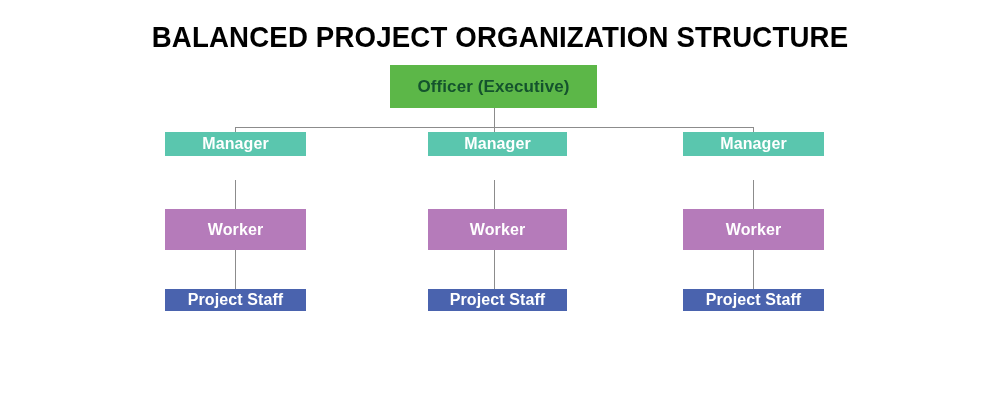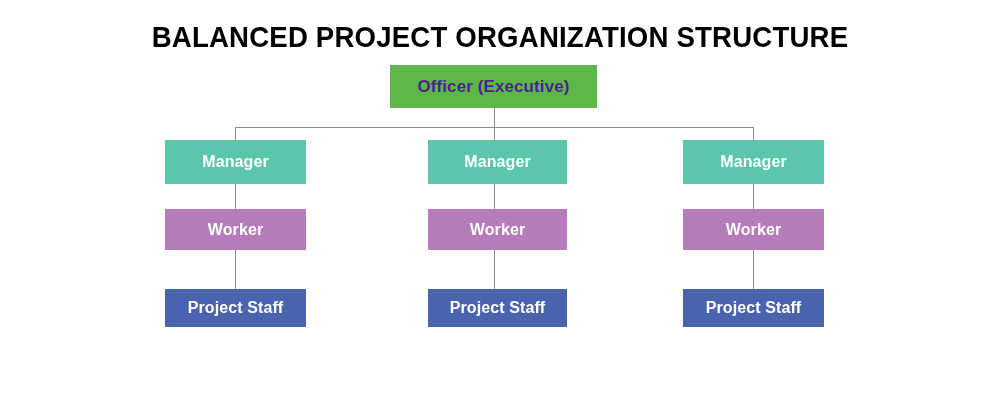--- a/index.html
+++ b/index.html
@@ -89,23 +89,23 @@
   }
 
   .node-root {
     left: 390px;
     top: 65px;
     width: 207px;
     height: 43px;
     font-size: 17px;
   }
 
-  .node-manager { top: 140px; height: 44px; }
+  .node-manager { top: 132px; height: 24px; }
   .node-worker  { top: 209px; height: 41px; }
-  .node-staff   { top: 289px; height: 38px; }
+  .node-staff   { top: 289px; height: 22px; }
 
   
   .col-1 .node-manager,
   .col-1 .node-worker,
   .col-1 .node-staff { left: 165px; width: 141px; }
 
   .col-2 .node-manager,
   .col-2 .node-worker,
   .col-2 .node-staff { left: 428px; width: 139px; }
 
@@ -130,21 +130,21 @@
 
     <div class="conn conn-v conn-mw-1" style="background-color: rgb(140, 140, 140);"></div>
     <div class="conn conn-v conn-mw-2" style="background-color: rgb(140, 140, 140);"></div>
     <div class="conn conn-v conn-mw-3" style="background-color: rgb(140, 140, 140);"></div>
 
     <div class="conn conn-v conn-wp-1" style="background-color: rgb(140, 140, 140);"></div>
     <div class="conn conn-v conn-wp-2" style="background-color: rgb(140, 140, 140);"></div>
     <div class="conn conn-v conn-wp-3" style="background-color: rgb(140, 140, 140);"></div>
   </div>
 
-  <div class="node node-root" style="background-color: rgb(92, 183, 72); color: #4c1d95;">Officer (Executive)</div>
+  <div class="node node-root" style="background-color: rgb(92, 183, 72); color: #14532d;">Officer (Executive)</div>
 
   <div class="col-1">
     <div class="node node-manager" style="background-color: rgb(90, 198, 174); color: rgb(255, 255, 255);">Manager</div>
     <div class="node node-worker" style="background-color: rgb(181, 123, 186); color: rgb(255, 255, 255);">Worker</div>
     <div class="node node-staff" style="background-color: rgb(74, 99, 174); color: rgb(255, 255, 255);">Project Staff</div>
   </div>
 
   <div class="col-2">
     <div class="node node-manager" style="background-color: rgb(90, 198, 174); color: rgb(255, 255, 255);">Manager</div>
     <div class="node node-worker" style="background-color: rgb(181, 123, 186); color: rgb(255, 255, 255);">Worker</div>

